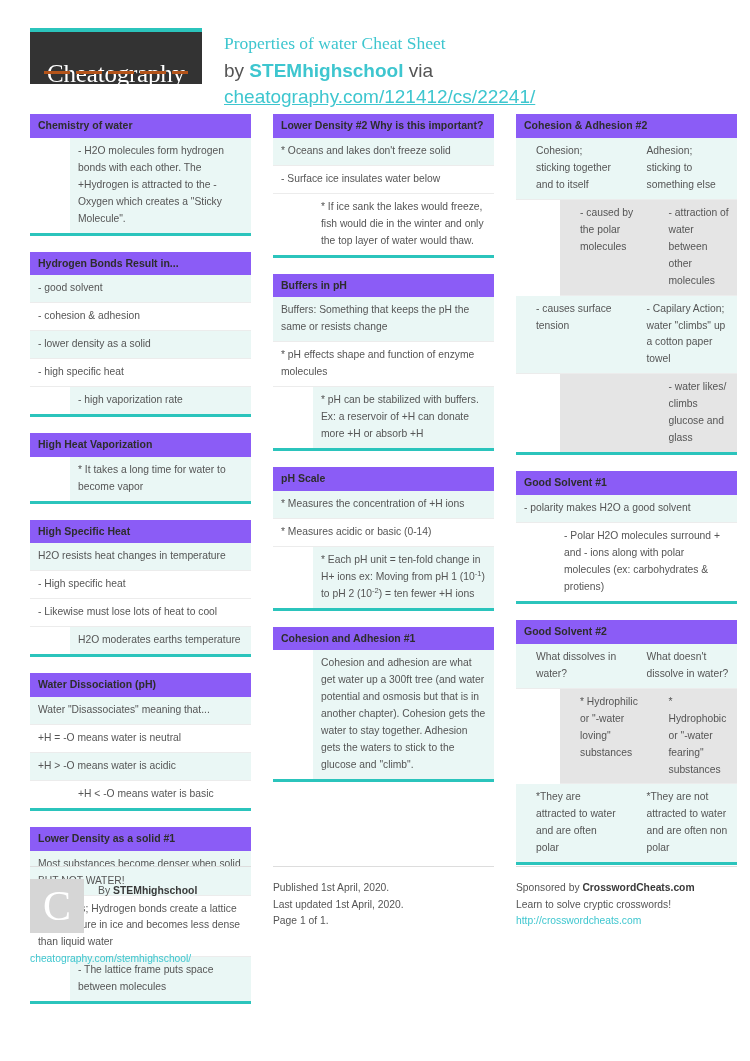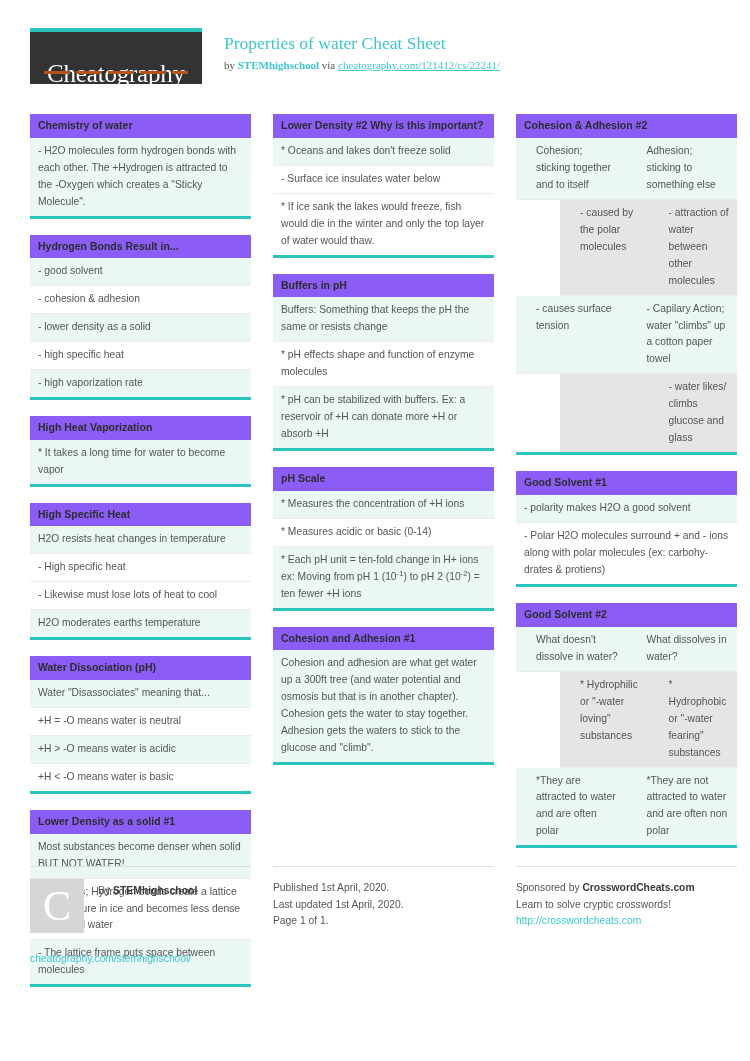--- a/index.html
+++ b/index.html
@@ -69,22 +69,22 @@
   }
   .sheet-title {
     font-family: "Liberation Serif", serif;
     font-size: 17.5px;
     color: #3ec6cf;
     line-height: 1.35;
     margin: 0 0 2px 0;
     font-weight: normal;
   }
   .byline {
-    font-family: Liberation Serif, serif;
-    font-size: 11px;
+    font-family: Liberation Sans, sans-serif;
+    font-size: 19px;
     color: #555555;
     line-height: 1.4;
   }
   .byline .author { color: #3ec6cf; font-weight: bold; }
   .byline .srclink { color: #3ec6cf; text-decoration: underline; }
   .byline .via { color: #555555; }
 
   
   .columns {
     display: flex;
@@ -111,21 +111,21 @@
     padding: 5px 7px 5px 8px;
     line-height: 1.3;
   }
   .row {
     font-size: 10.3px;
     line-height: 1.65;
     padding: 5px 8px 5px 8px;
     color: #555555;
     border-bottom: 1px solid #ececec;
   }
-  .row:last-child { border-bottom: none; }
+  .row:last-child { border-bottom: none; margin-left: 40px; }
   .row.alt { background: #eaf7f5; }
   .row.plain { background: #ffffff; }
 
   
   .trow {
     display: flex;
     font-size: 10.3px;
     line-height: 1.65;
     color: #555555;
     border-bottom: 1px solid #ececec;
@@ -293,22 +293,22 @@
           </div>
         </div>
         <div class="card">
           <div class="card-title">Good Solvent #1</div>
           <div class="row alt">- polarity makes H2O a good solvent</div>
           <div class="row plain">- Polar H2O molecules surround + and - ions along with polar molecules (ex: carbohy­drates &amp; protiens)</div>
         </div>
         <div class="card">
           <div class="card-title">Good Solvent #2</div>
           <div class="trow alt">
+            <div class="tcell c1">What dissolves in water?</div>
             <div class="tcell c2">What doesn't dissolve in water?</div>
-            <div class="tcell c1">What dissolves in water?</div>
           </div>
           <div class="trow plain">
             <div class="tcell c1">* Hydrophilic or "-water loving" substances</div>
             <div class="tcell c2">* Hydrophobic or "-water fearing" substances</div>
           </div>
           <div class="trow alt">
             <div class="tcell c1">*They are attracted to water and are often polar</div>
             <div class="tcell c2">*They are not attracted to water and are often non polar</div>
           </div>
         </div>

